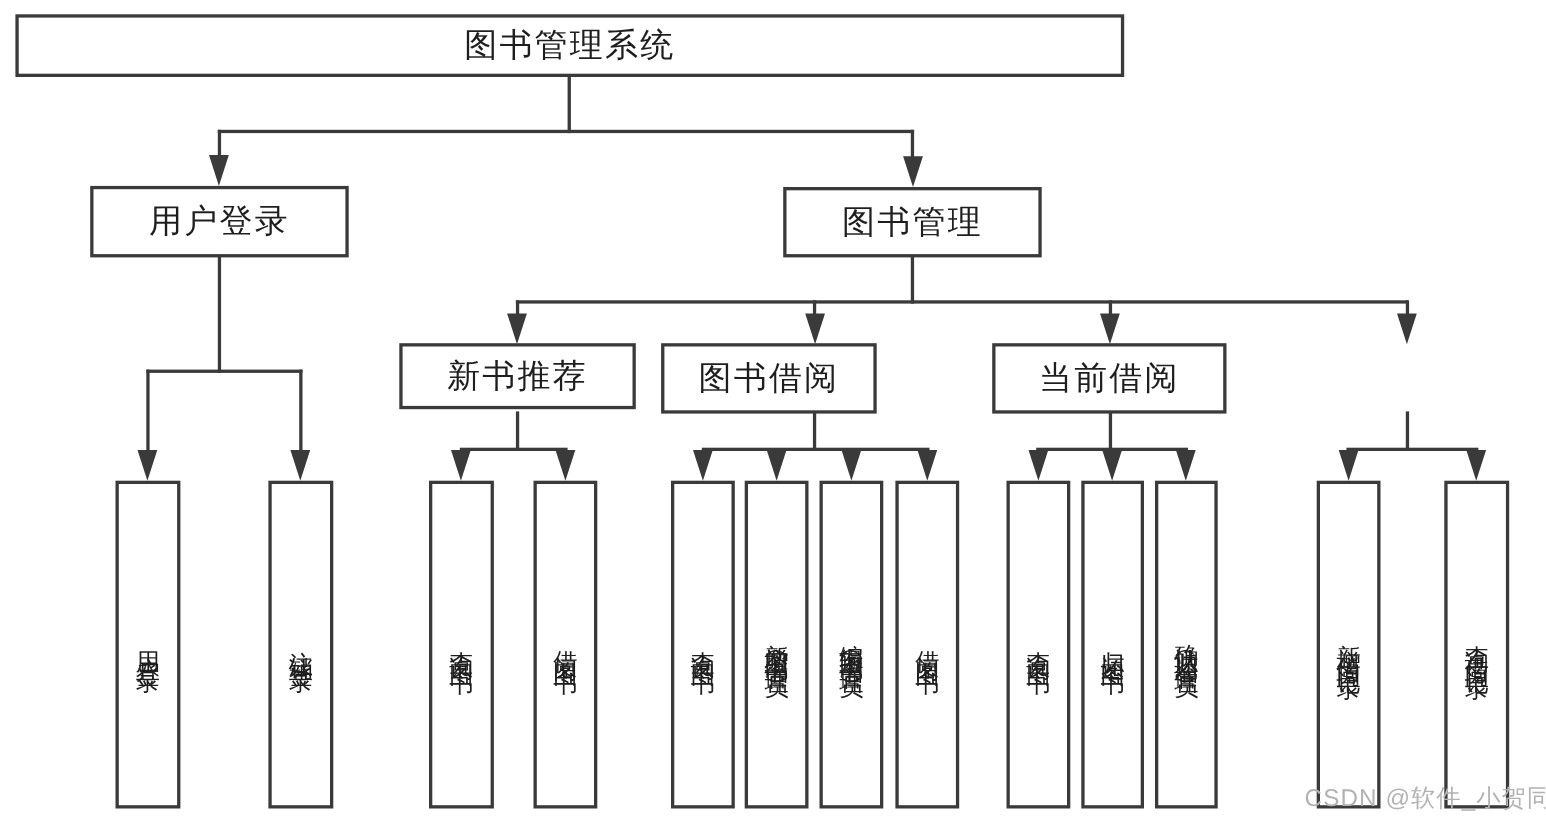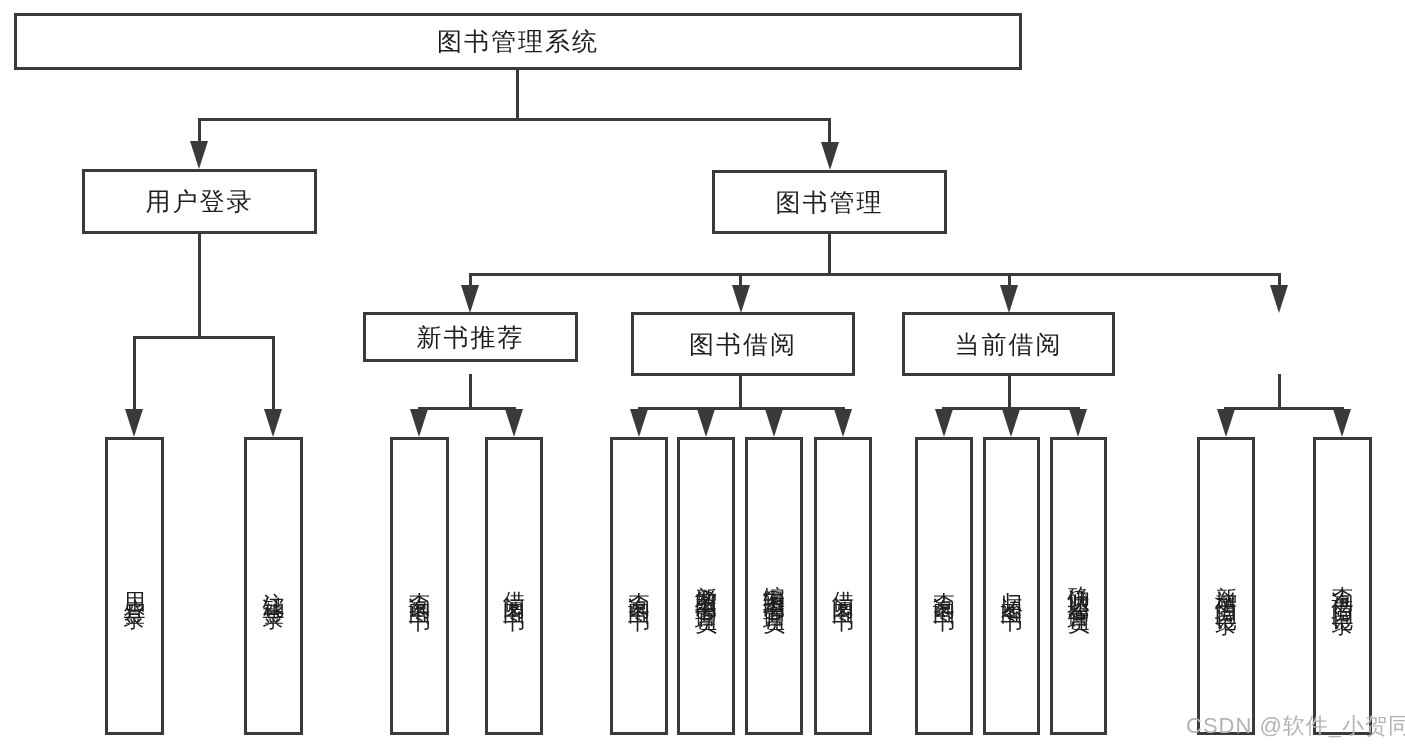--- a/index.html
+++ b/index.html
@@ -11,21 +11,21 @@
   html,body{margin:0;padding:0;background:var(--bg);}
   .canvas{
     position:relative;width:1405px;height:747px;background:var(--bg);
     font-family:"Liberation Sans","DejaVu Sans",sans-serif;overflow:hidden;
   }
   .box{
     position:absolute;box-sizing:border-box;border:3px solid var(--line);
     background:#fff;display:flex;align-items:center;justify-content:center;
     color:var(--text);
   }
-  .h-label{font-size:25px;letter-spacing:2px;white-space:nowrap;}
+  .h-label{font-size:30px;letter-spacing:2px;white-space:nowrap;}
   .v-label{
     writing-mode:vertical-rl;text-orientation:mixed;
     font-size:22px;letter-spacing:6px;line-height:1;white-space:nowrap;
   }
   .vline,.hline{position:absolute;background:var(--line);}
   .vline{width:3px;}
   .hline{height:3px;}
   .arrow{
     position:absolute;width:0;height:0;
     border-left:9px solid transparent;border-right:9px solid transparent;
@@ -70,24 +70,24 @@
   <div class="hline" style="left:469px;top:273px;width:811px;"></div>
   <div class="vline" style="left:469px;top:273px;height:16px;"></div>
   <div class="arrow" style="left:461px;top:285px;"></div>
   <div class="vline" style="left:739px;top:273px;height:16px;"></div>
   <div class="arrow" style="left:732px;top:285px;"></div>
   <div class="vline" style="left:1008px;top:273px;height:16px;"></div>
   <div class="arrow" style="left:1000px;top:285px;"></div>
   <div class="vline" style="left:1278px;top:273px;height:16px;"></div>
   <div class="arrow" style="left:1270px;top:285px;"></div>
 
-  <div class="box" style="left:363px;top:312px;width:215px;height:50px;">
+  <div class="box" style="left:363px;top:312px;width:215px;height:60px;">
     <span class="h-label">新书推荐</span>
   </div>
-  <div class="box" style="left:631px;top:312px;width:224px;height:64px;">
+  <div class="box" style="left:601px;top:312px;width:196px;height:64px;">
     <span class="h-label">图书借阅</span>
   </div>
   <div class="box" style="left:902px;top:312px;width:213px;height:64px;">
     <span class="h-label">当前借阅</span>
   </div>
 
   <div class="vline" style="left:469px;top:374px;height:36px;"></div>
   <div class="hline" style="left:418px;top:407px;width:98px;"></div>
   <div class="arrow" style="left:410px;top:409px;"></div>
   <div class="arrow" style="left:505px;top:409px;"></div>

